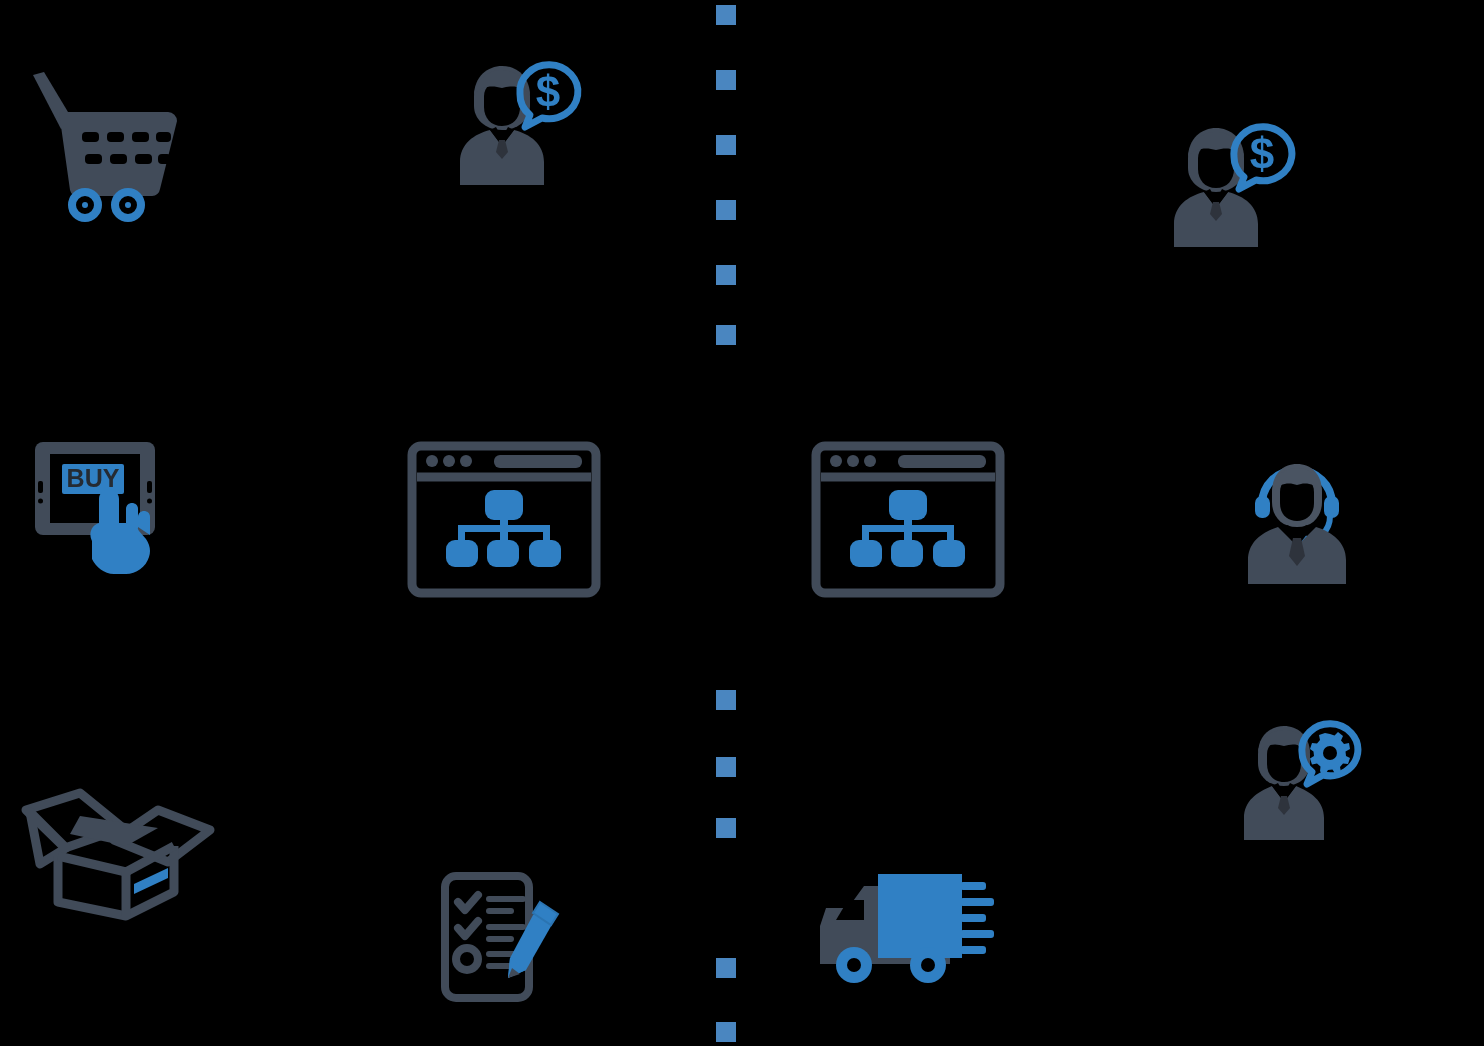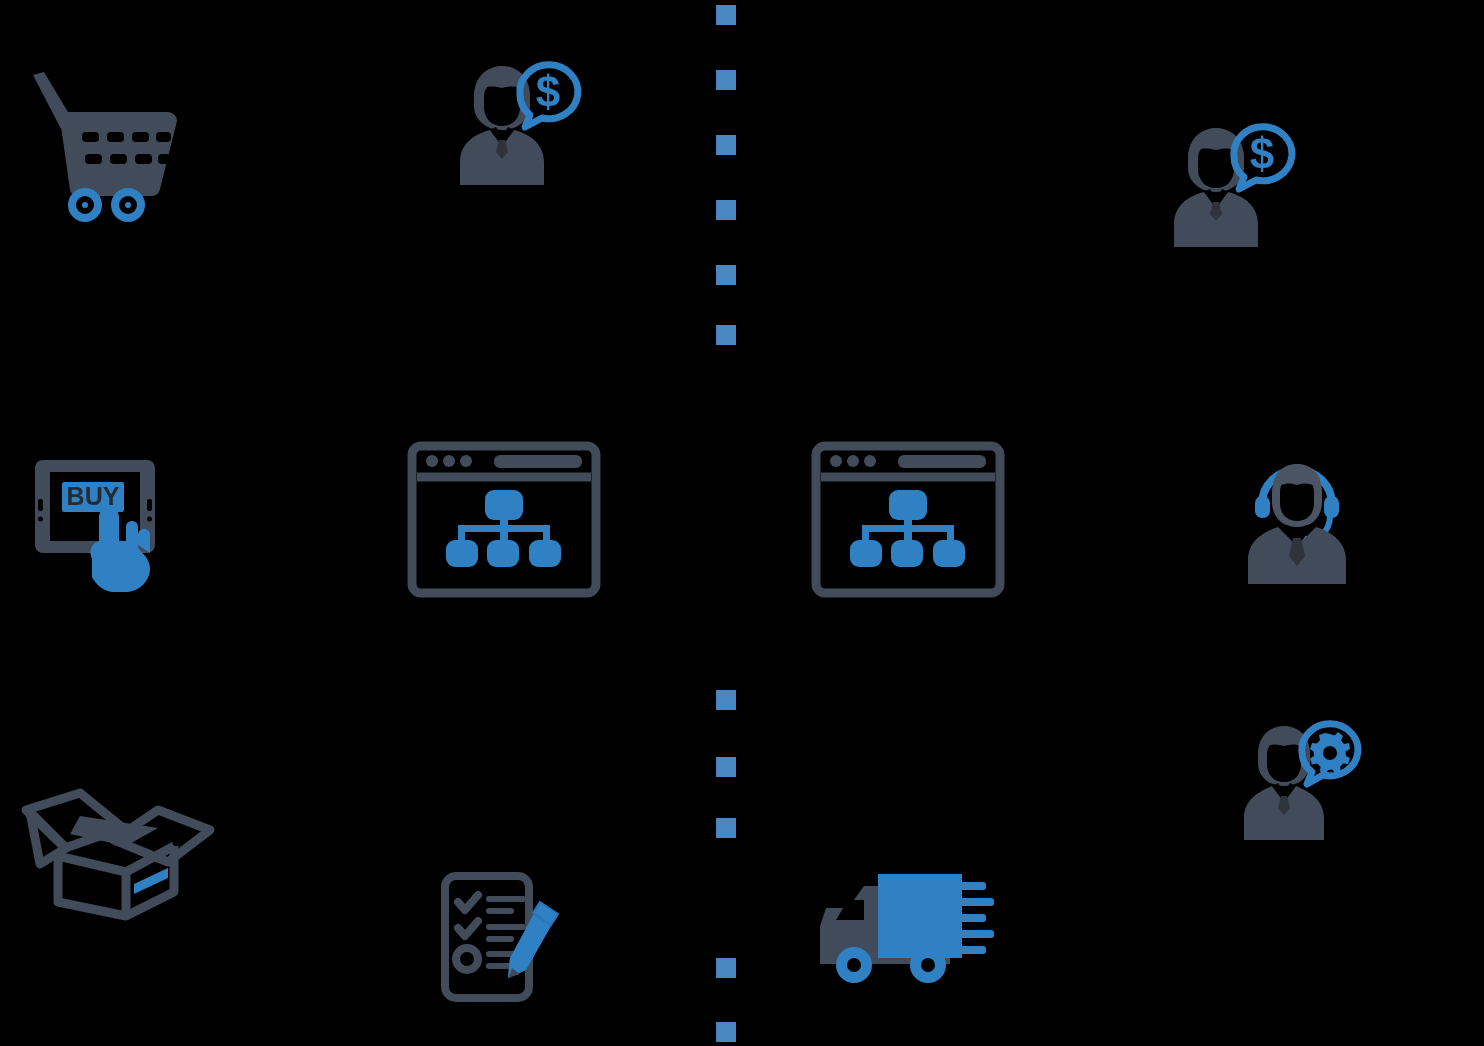--- a/index.html
+++ b/index.html
@@ -106,21 +106,21 @@
       <path d="M32 36 C32 27 40 21 50 21 C60 21 68 27 68 36 L68 47 C68 58 61 66 50 66 C39 66 32 58 32 47 Z" fill="#000"></path>
       <path d="M22 34 C24 20 36 10 50 10 C64 10 76 20 78 34 C70 26 60 25 50 28 C40 25 30 26 22 34 Z" fill="#414B59"></path>
       <path d="M8 125 L8 102 C8 84 22 74 38 70 L50 86 L62 70 C78 74 92 84 92 102 L92 125 Z" fill="#414B59"></path>
       <path d="M38 70 L50 86 L62 70 L56 67 L50 78 L44 67 Z" fill="#000"></path>
       <path d="M47 80 L53 80 L56 92 L50 99 L44 92 Z" fill="#2E333C"></path>
       <path d="M68 34 a29 27 0 1 1 22 24 l-17 9 l5 -12 a29 27 0 0 1 -10 -21 Z" fill="none" stroke="#3080C4" stroke-width="7" stroke-linejoin="round"></path>
       <text x="96" y="47" font-family="'Liberation Sans', sans-serif" font-size="44" font-weight="bold" fill="#3080C4" text-anchor="middle">$</text>
     </svg>
   </div>
 
-  <div class="icon" style="left:30px; top:455px; width:150px; height:145px;" title="Tablet Buy Tap">
+  <div class="icon" style="left:30px; top:437px; width:150px; height:145px;" title="Tablet Buy Tap">
     <svg viewBox="0 0 150 145" xmlns="http://www.w3.org/2000/svg">
 
       <rect x="5" y="5" width="120" height="93" rx="8" fill="#414B59"></rect>
 
       <rect x="20" y="17" width="90" height="69" fill="#000"></rect>
 
       <rect x="8" y="44" width="5" height="12" rx="2" fill="#000"></rect>
       <circle cx="10.5" cy="64" r="2.5" fill="#000"></circle>
       <rect x="117" y="44" width="5" height="12" rx="2" fill="#000"></rect>
       <circle cx="119.5" cy="64" r="2.5" fill="#000"></circle>

